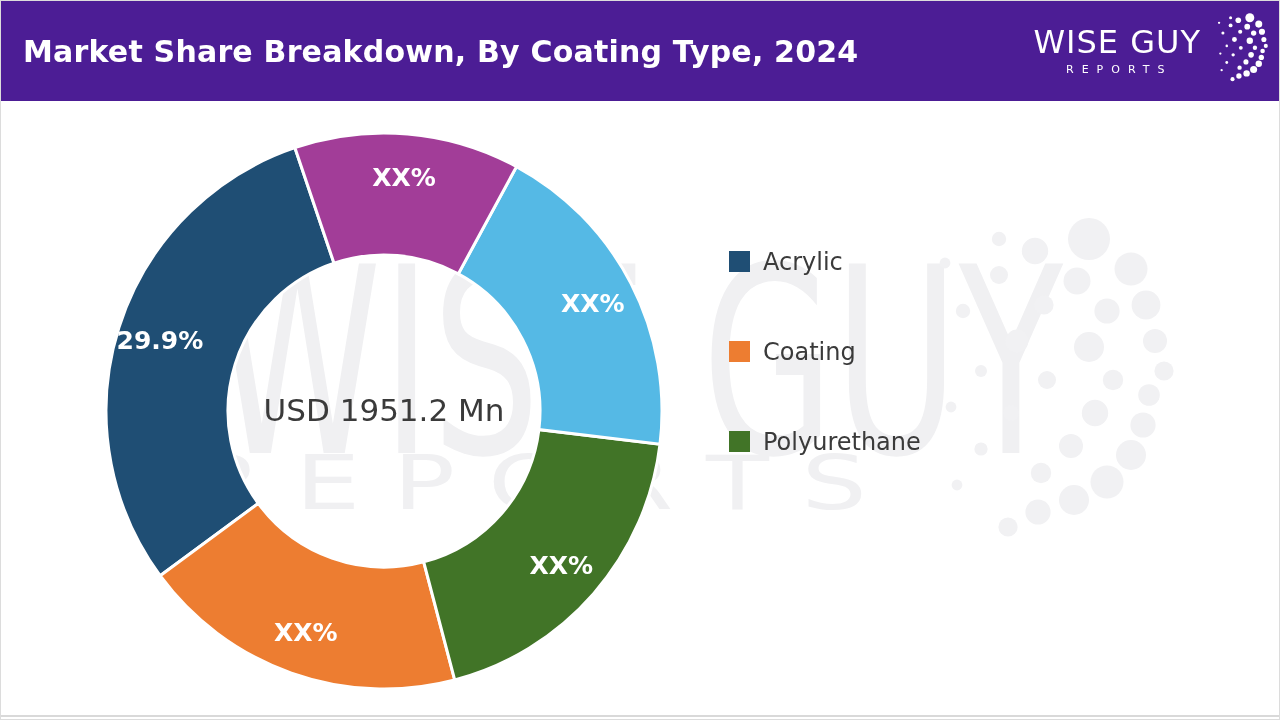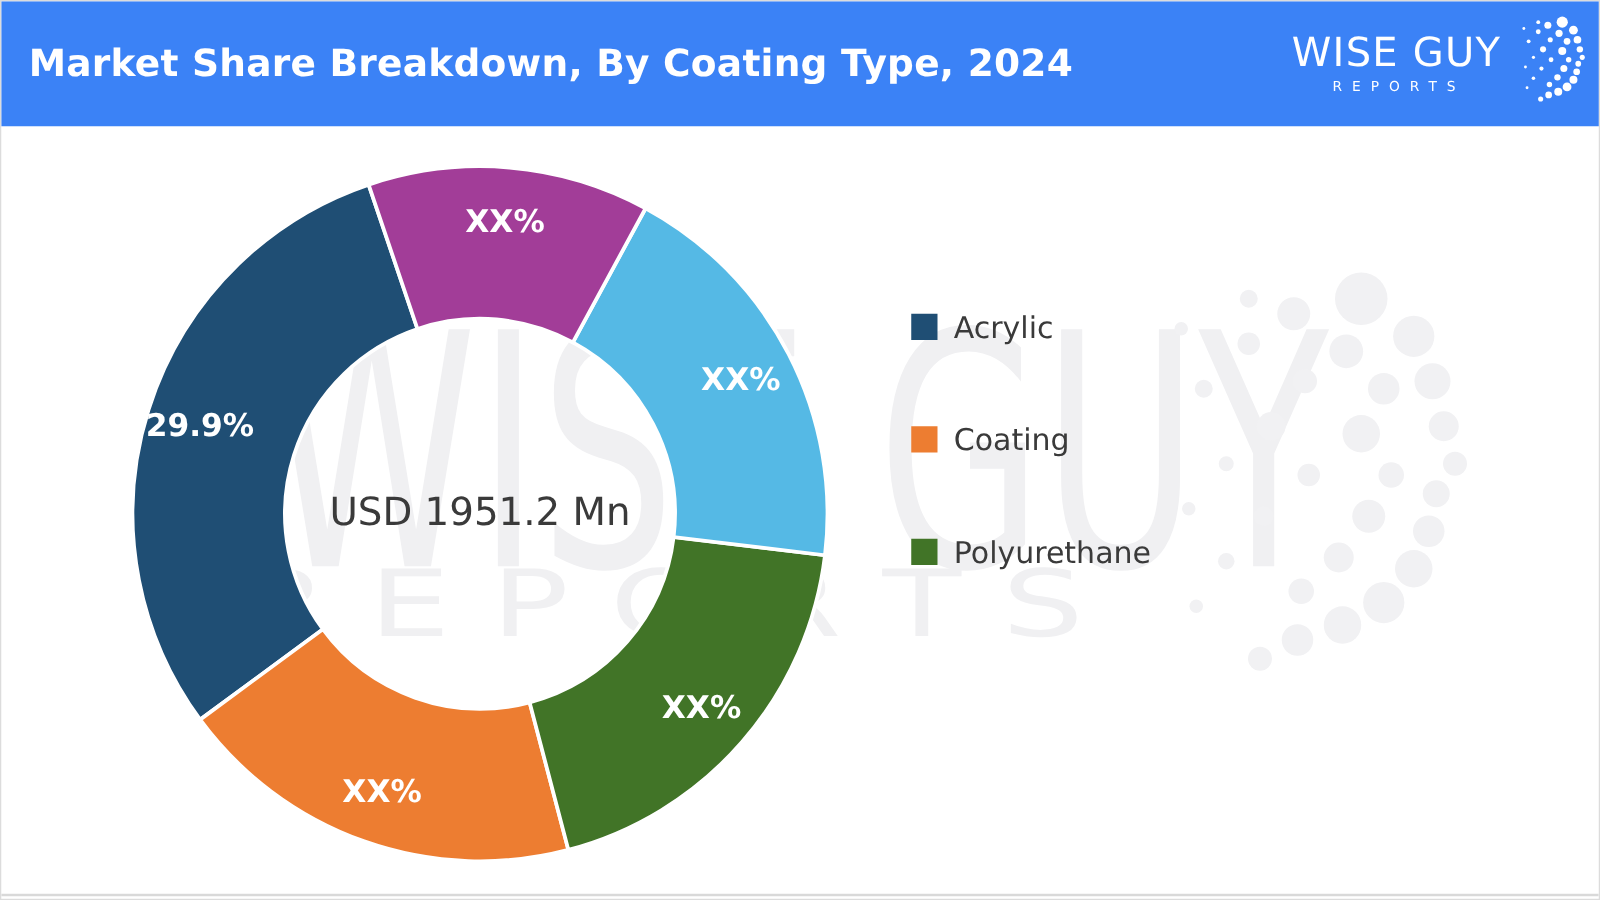--- a/index.html
+++ b/index.html
@@ -1,20 +1,20 @@
 <!DOCTYPE html>
 <html><head>
 <meta charset="utf-8">
 <style>
   html,body{margin:0;padding:0;background:#fff;}
   .stage{position:relative;width:1280px;height:720px;background:#ffffff;overflow:hidden;
          font-family:"DejaVu Sans", "Liberation Sans", sans-serif;
          border:1px solid #dcdcdc;box-sizing:border-box;}
   
-  .header{position:absolute;left:0;top:0;width:1280px;height:100px;background:#3b82f6;
+  .header{position:absolute;left:0;top:0;width:1280px;height:100px;background:#4c1d95;
           display:flex;align-items:center;justify-content:space-between;
           padding:0 12px 0 22px;box-sizing:border-box;}
   .title{color:#ffffff;font-size:30px;font-weight:700;margin:0;white-space:nowrap;letter-spacing:.2px;}
   .logo{display:flex;align-items:center;color:#ffffff;}
   .logo-text{display:flex;flex-direction:column;align-items:center;margin-right:4px;}
   .logo-line1{font-size:32px;line-height:1;letter-spacing:1px;font-weight:400;white-space:nowrap;}
   .logo-line2{font-size:11px;letter-spacing:8px;margin-top:5px;text-indent:4px;white-space:nowrap;}
   .logo-face{width:64px;height:82px;color:#ffffff;}
   
   .wm-words{position:absolute;left:0;top:0;width:1280px;height:720px;fill:#f0f0f2;}

